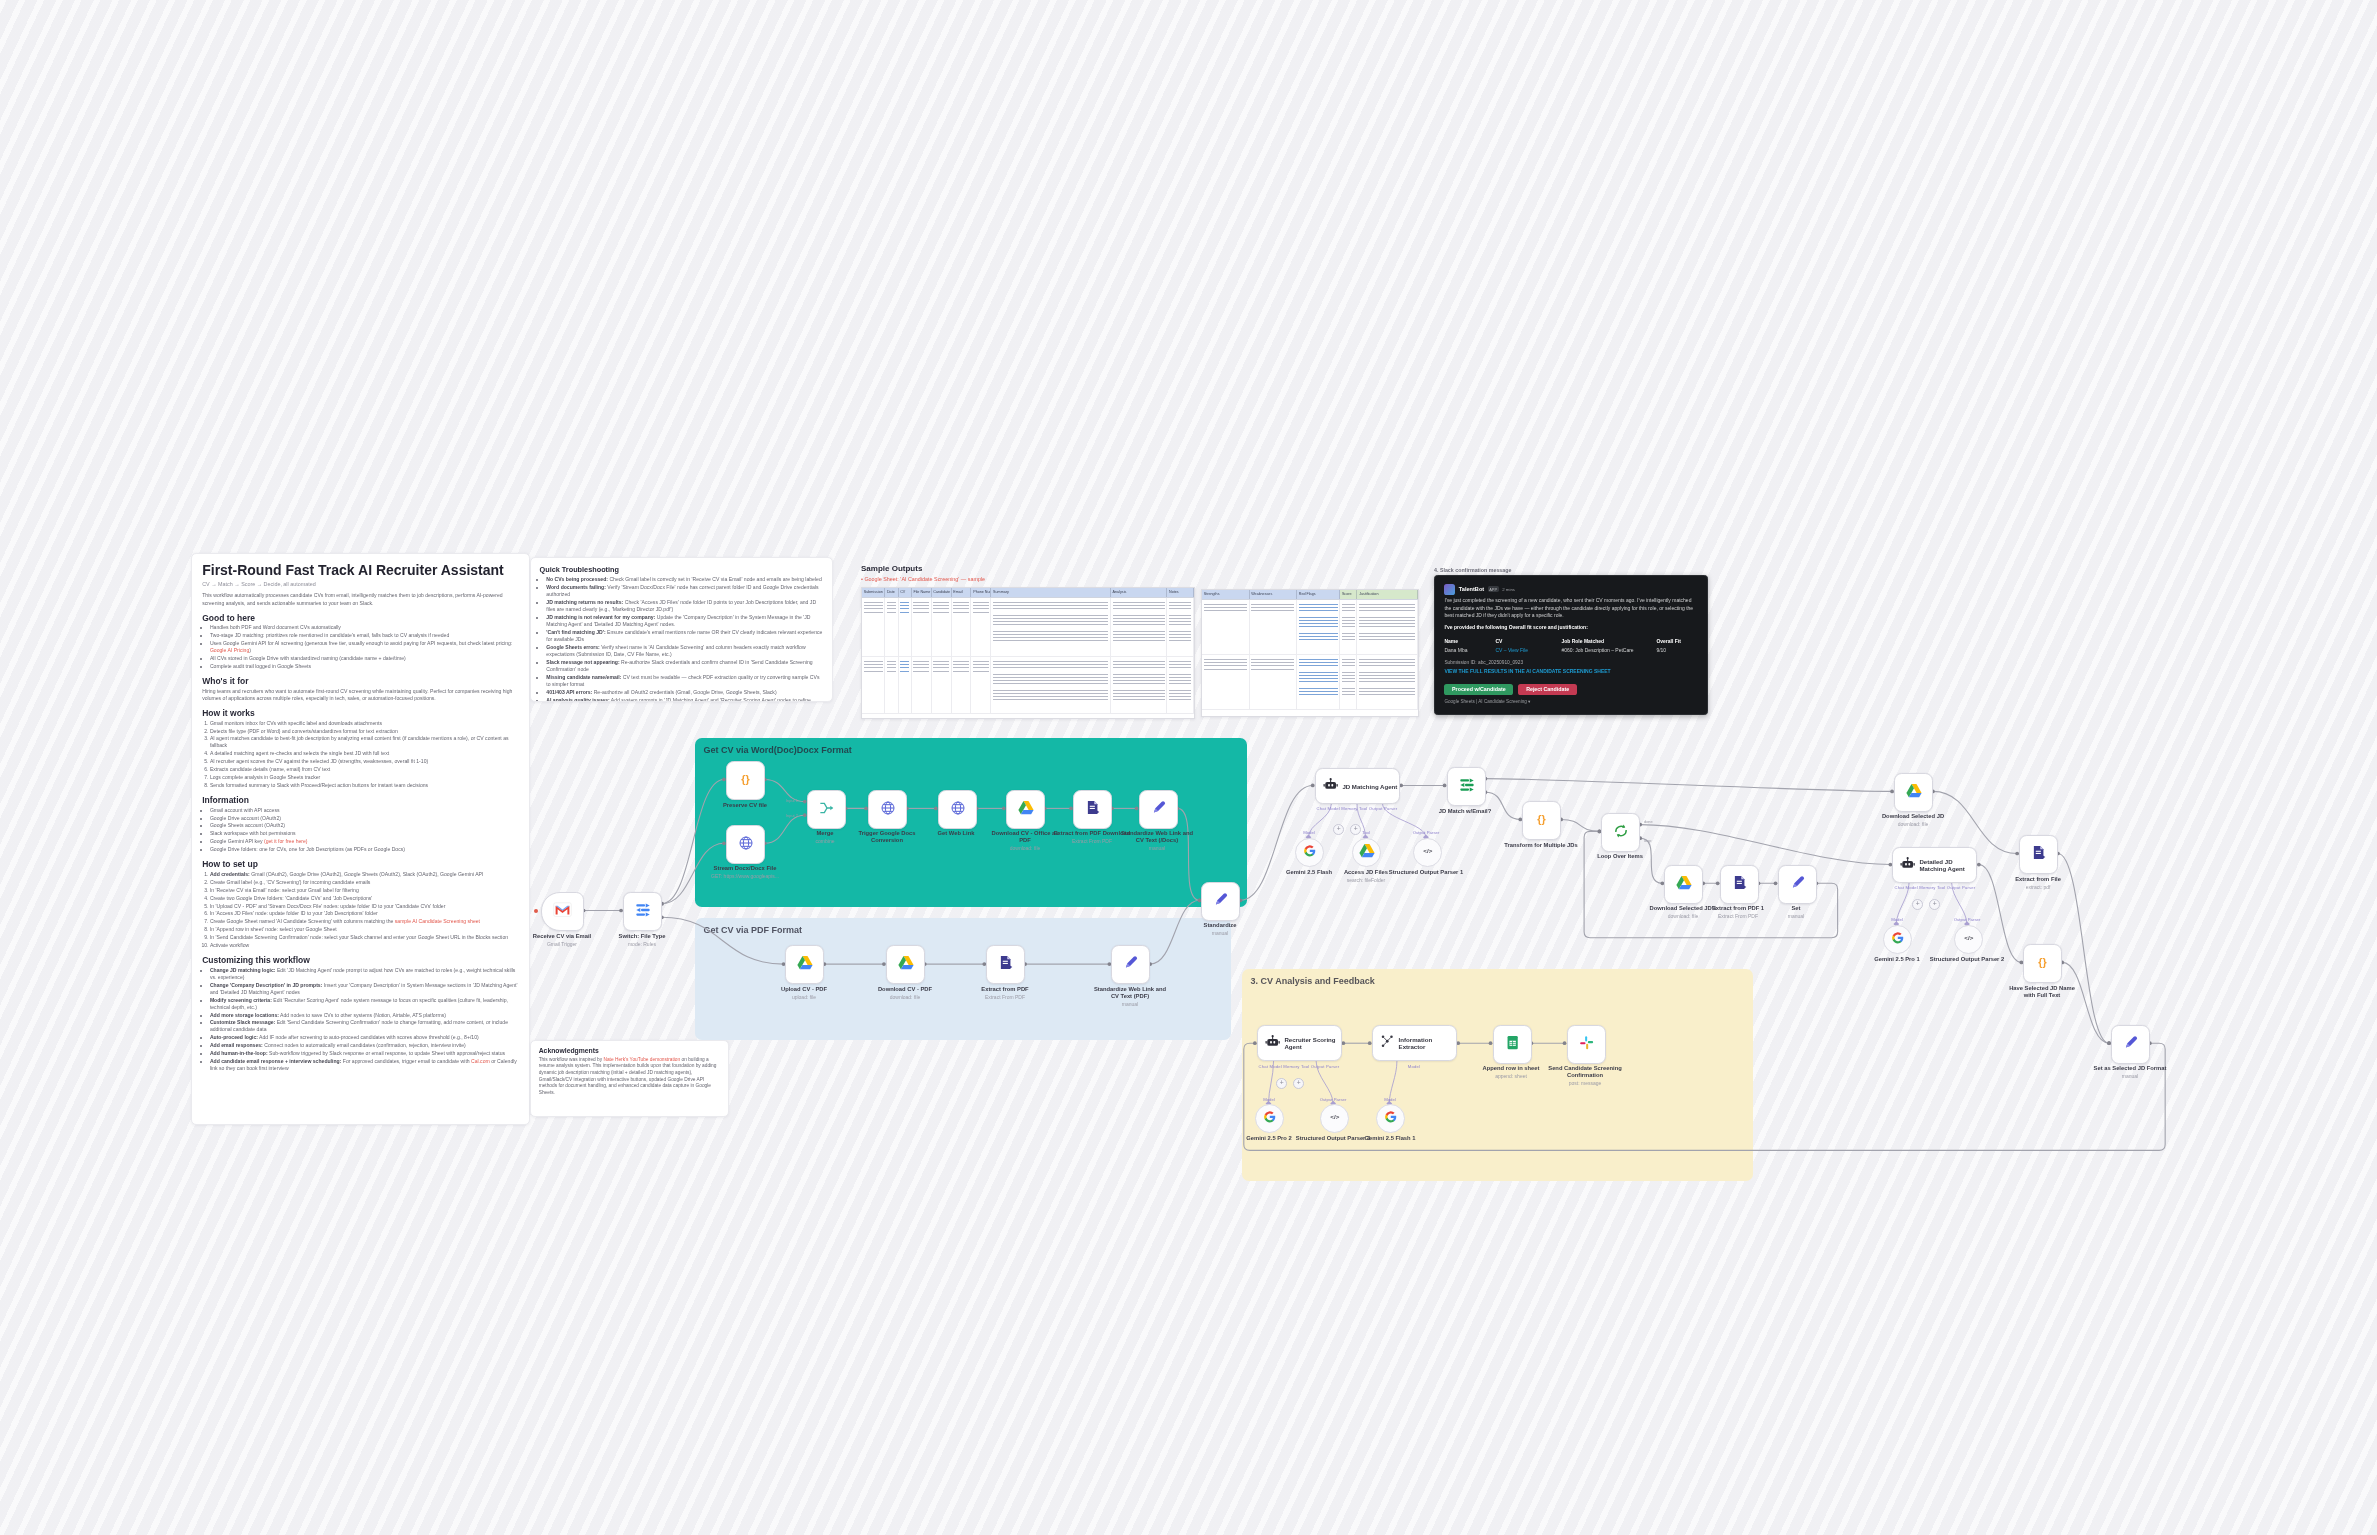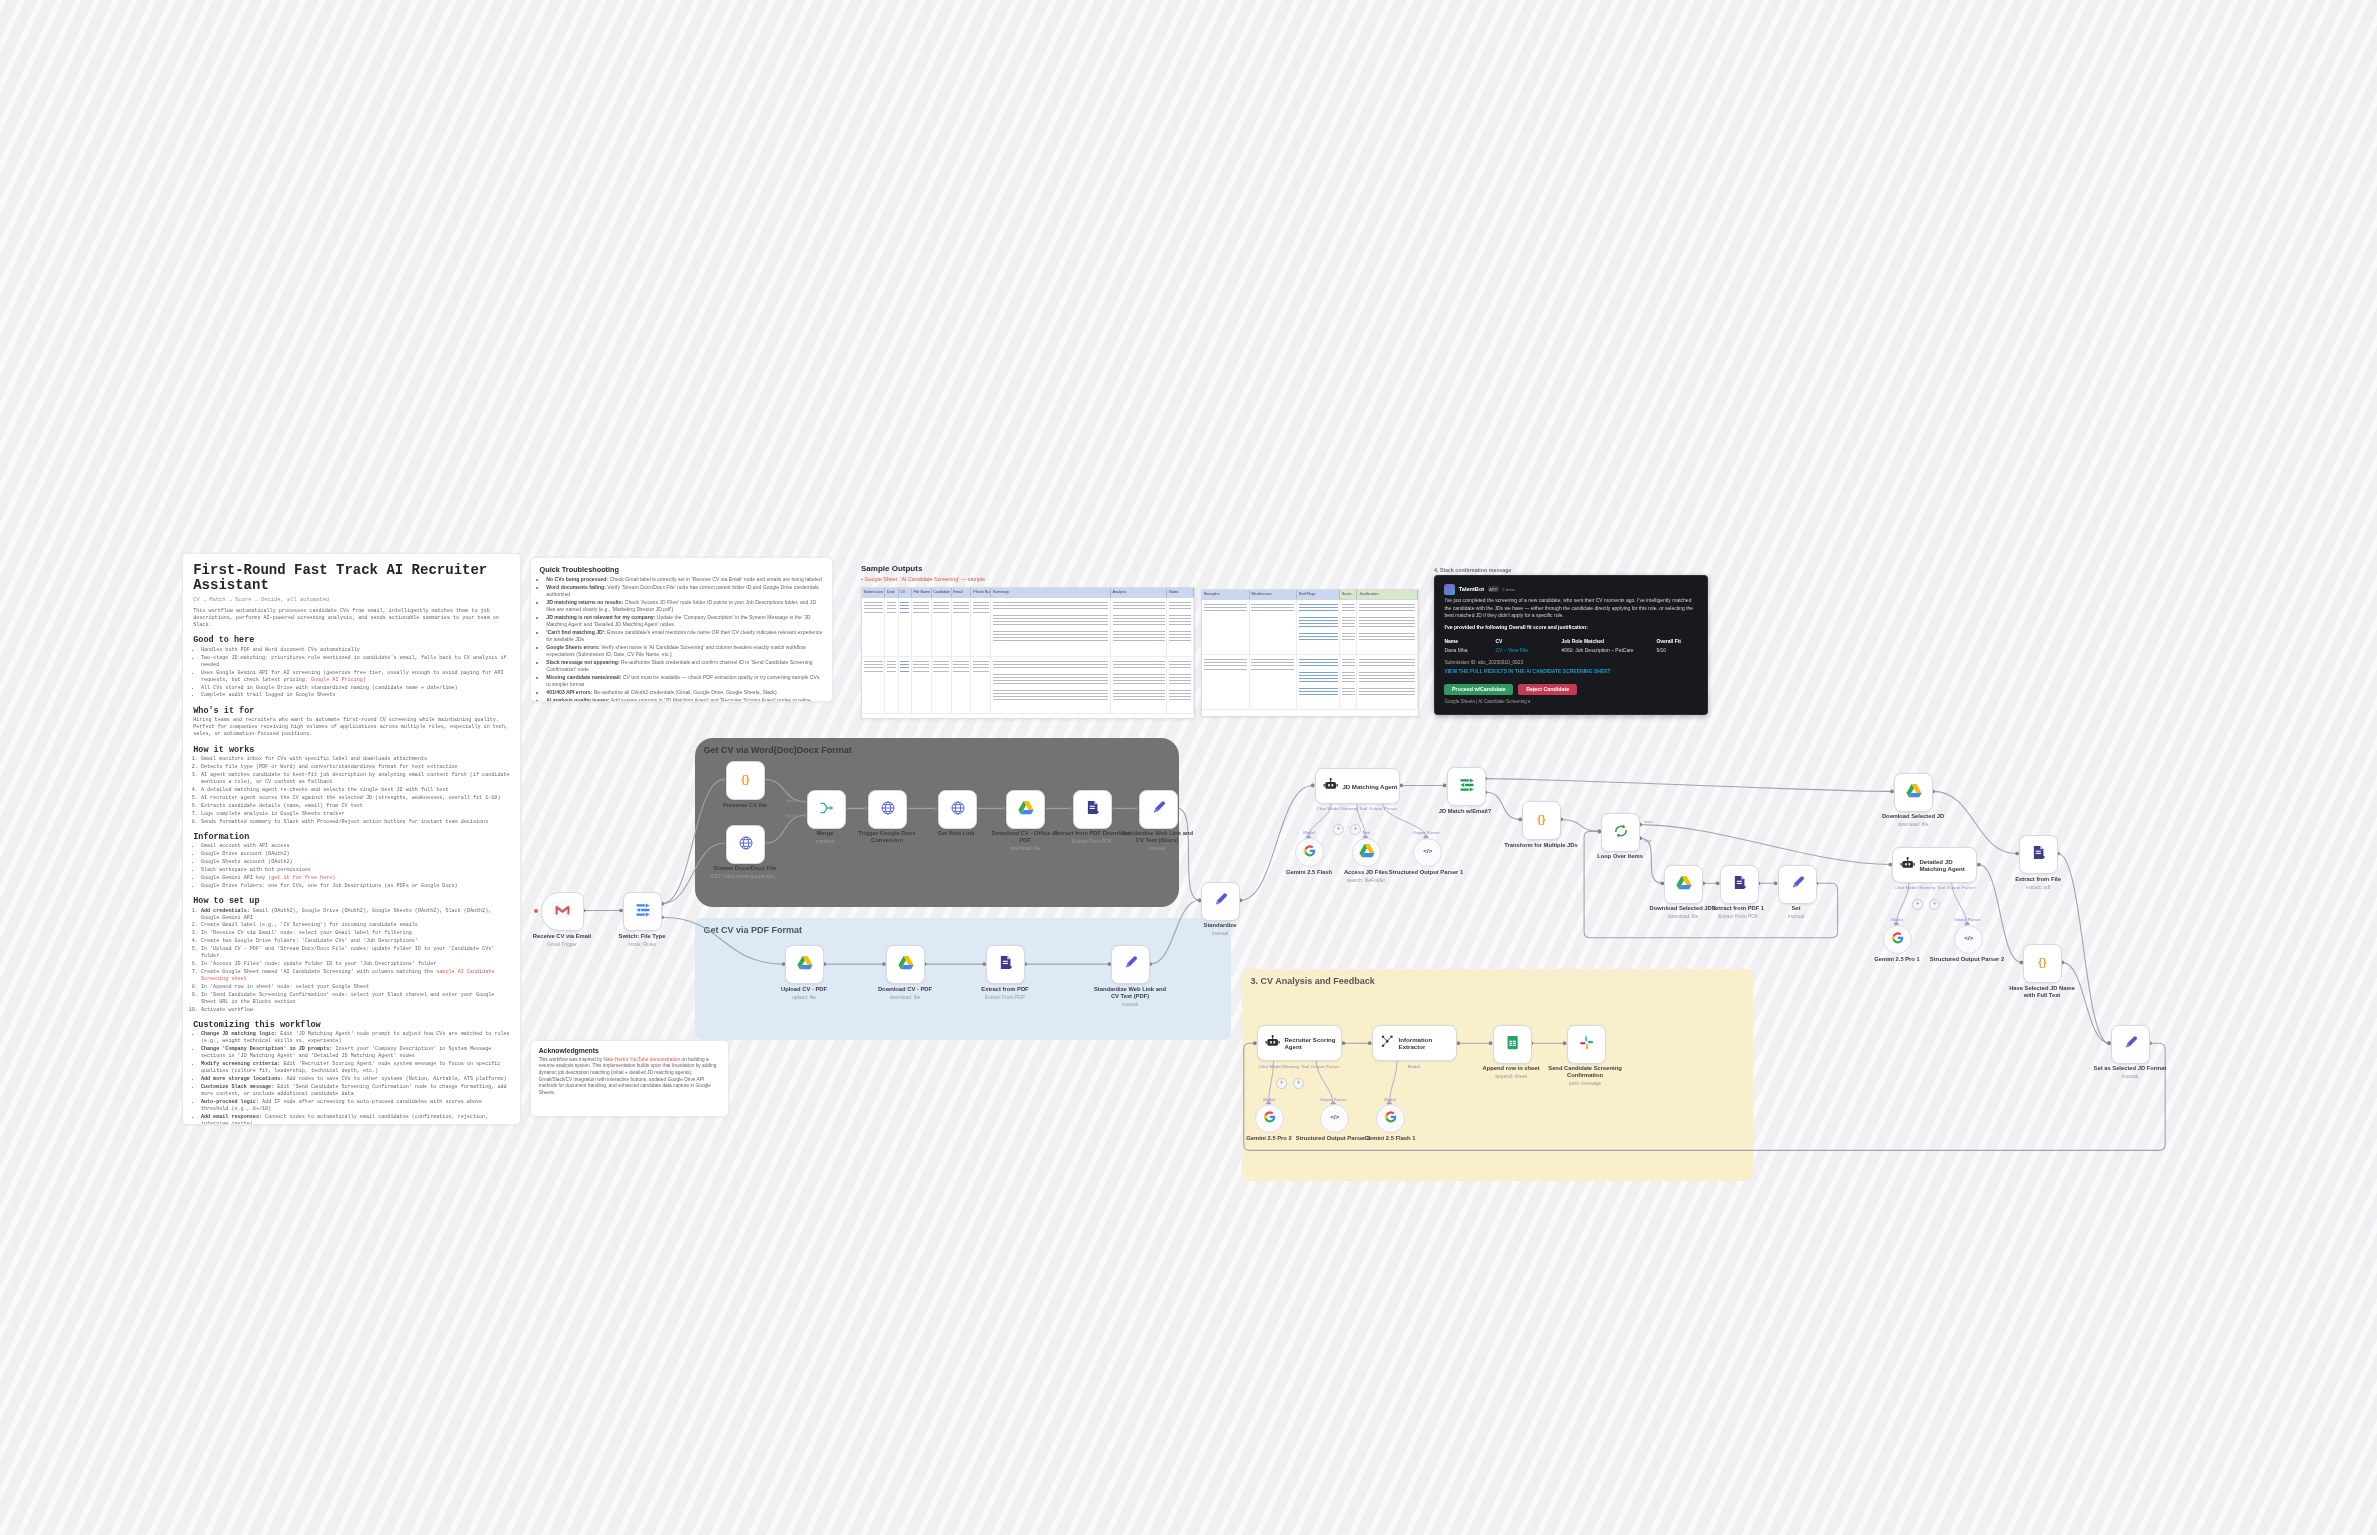--- a/index.html
+++ b/index.html
@@ -73,21 +73,21 @@
   .portsrow{position:absolute;z-index:4;font-size:4.2px;color:#8d80cc;transform:translateX(-50%);white-space:nowrap;letter-spacing:0.2px;}
   .tag{position:absolute;z-index:4;font-size:3.9px;color:#9a9aa5;white-space:nowrap;}
   .reddot{position:absolute;width:4.3px;height:4.3px;border-radius:50%;background:#e05c4b;z-index:4;}
   svg text{font-family:"Liberation Sans",sans-serif;}
 </style>
 </head>
 <body>
 
 <div id="canvas">
 
-  <div class="note" id="note-main" style="left:182px;top:553px;width:339px;height:572px;font-family:Liberation Mono, monospace;">
+  <div class="note" id="note-main" style="left:191px;top:553px;width:339px;height:572px;">
     <h1>First-Round Fast Track AI Recruiter Assistant</h1>
     <div class="subtl">CV → Match → Score → Decide, all automated</div>
     <p>This workflow automatically processes candidate CVs from email, intelligently matches them to job descriptions, performs AI-powered screening analysis, and sends actionable summaries to your team on Slack.</p>
     <div id="main-sections">
         <h2>Good to here</h2>
         <ul>
           <li>Handles both PDF and Word document CVs automatically</li>
           <li>Two-stage JD matching: prioritizes role mentioned in candidate's email, falls back to CV analysis if needed</li>
           <li>Uses Google Gemini API for AI screening (generous free tier, usually enough to avoid paying for API requests, but check latest pricing: <span class="rlink">Google AI Pricing</span>)</li>
           <li>All CVs stored in Google Drive with standardized naming (candidate name + date/time)</li>
@@ -431,21 +431,21 @@
       <rect x="2226.6" y="1083.6" width="4.8" height="4.8" transform="rotate(45 2229 1086)" fill="#a99fd1"></rect>
       <path d="M 2294 1037 C 2294 1055, 2312 1070, 2312 1086" fill="none" stroke="#a99fd1" stroke-width="1"></path>
       <rect x="2309.6" y="1083.6" width="4.8" height="4.8" transform="rotate(45 2312 1086)" fill="#a99fd1"></rect>
       <path d="M 1497 1247 C 1497 1265, 1491 1281, 1491 1297" fill="none" stroke="#a99fd1" stroke-width="1"></path>
       <rect x="1488.6" y="1294.6" width="4.8" height="4.8" transform="rotate(45 1491 1297)" fill="#a99fd1"></rect>
       <path d="M 1547 1247 C 1547 1265, 1567 1281, 1567 1297" fill="none" stroke="#a99fd1" stroke-width="1"></path>
       <rect x="1564.6" y="1294.6" width="4.8" height="4.8" transform="rotate(45 1567 1297)" fill="#a99fd1"></rect>
       <path d="M 1642 1247 C 1642 1265, 1633 1281, 1633 1297" fill="none" stroke="#a99fd1" stroke-width="1"></path>
       <rect x="1630.6" y="1294.6" width="4.8" height="4.8" transform="rotate(45 1633 1297)" fill="#a99fd1"></rect>
     </svg>
-<div class="zone" style="left: 695px; top: 738px; width: 484px; height: 169px; background: #737373; border-radius: 18px;">
+<div class="zone" style="left: 695px; top: 738px; width: 552px; height: 169px; background: #14b8a6;">
       <div class="ztitle">Get CV via Word(Doc)Docx Format</div>
     </div>
     <div class="zone" style="left: 695px; top: 918px; width: 536px; height: 122px; background: rgb(221, 233, 244);">
       <div class="ztitle">Get CV via PDF Format</div>
     </div>
     <div class="zone" style="left: 1242px; top: 969px; width: 511px; height: 212px; background: rgb(249, 239, 203);">
       <div class="ztitle">3. CV Analysis and Feedback</div>
     </div>
     <div class="node trigger" style="left: 541px; top: 892px; width: 41px; height: 37px;">
       <span><svg viewBox="0 0 24 20" width="19" height="15.3">

